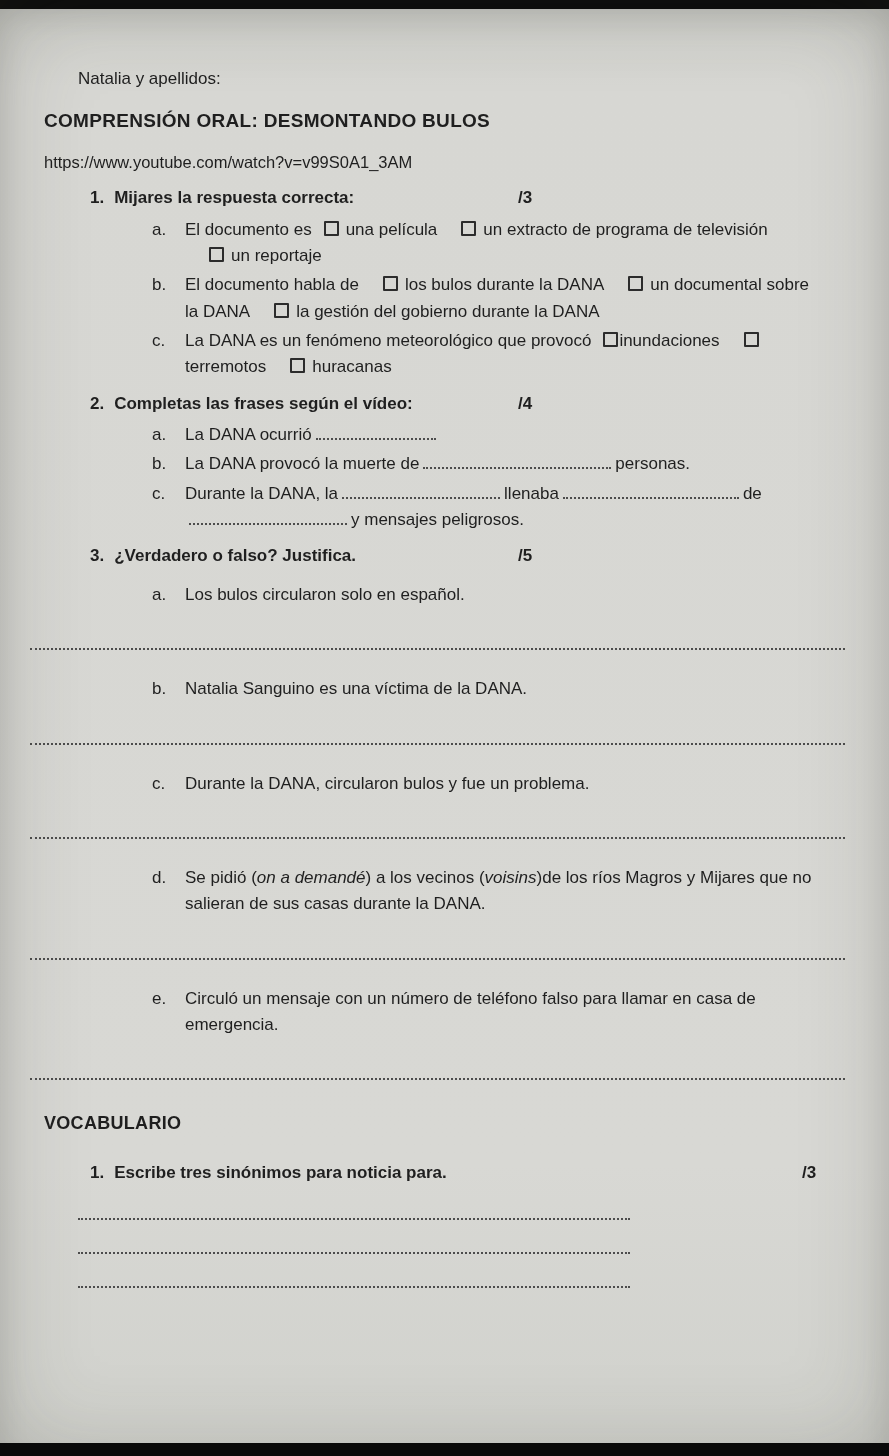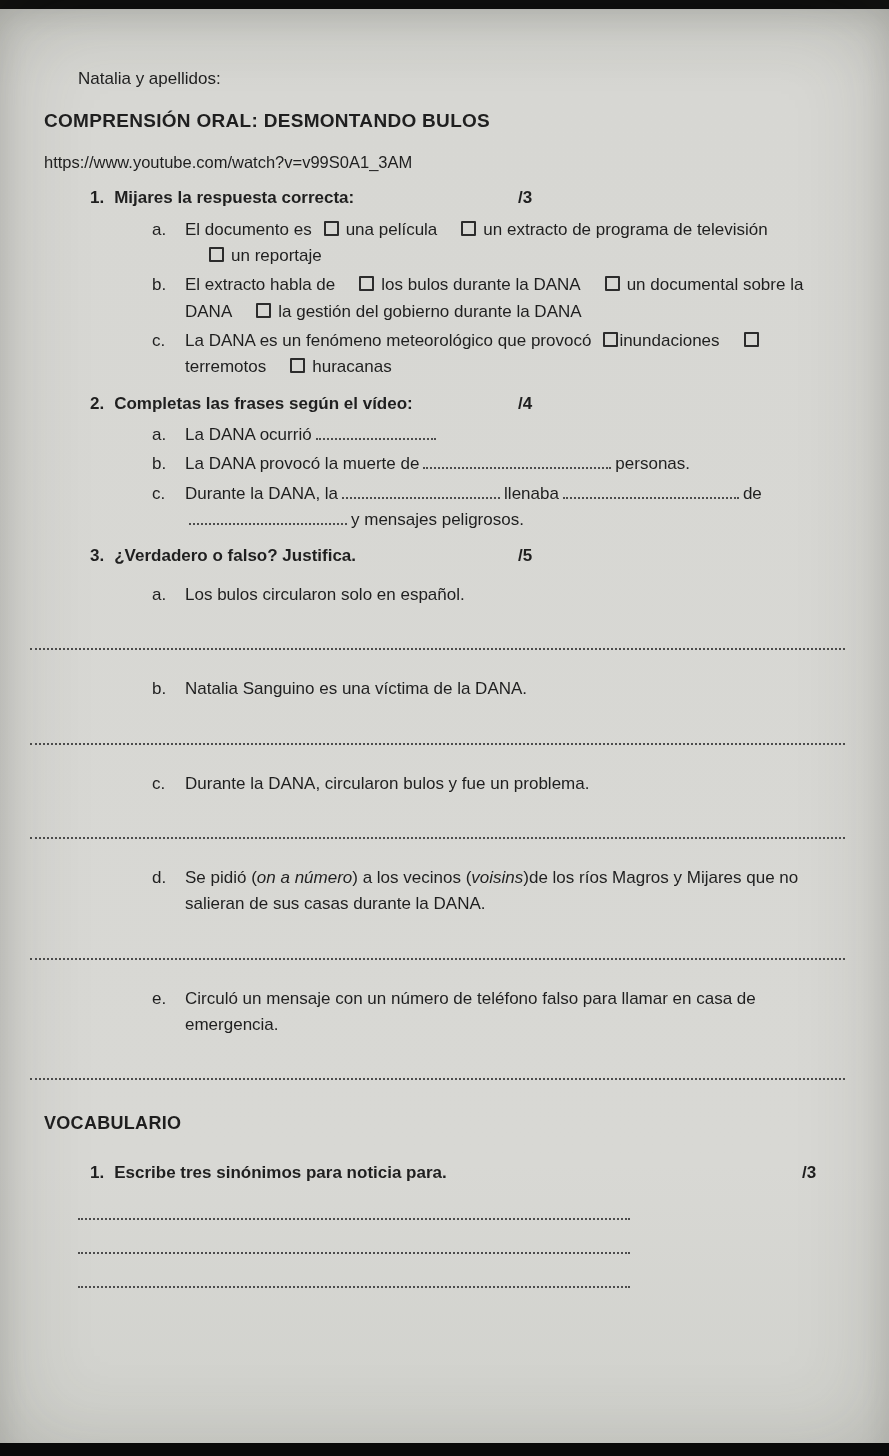--- a/index.html
+++ b/index.html
@@ -57,21 +57,21 @@
       <span class="score">/3</span>
     </div>
 
     <div class="item">
       <span class="letter">a.</span>
       <div class="item-body"><span>El documento es</span><span class="cb"></span><span>una película</span><span class="cb gap"></span><span>un extracto de programa de televisión</span><span class="cb gap"></span><span>un reportaje</span></div>
     </div>
 
     <div class="item">
       <span class="letter">b.</span>
-      <div class="item-body"><span>El extracto habla de</span><span class="cb gap"></span><span>los bulos durante la DANA</span><span class="cb gap"></span><span>un documental sobre la DANA</span><span class="cb gap"></span><span>la gestión del gobierno durante la DANA</span></div>
+      <div class="item-body"><span>El documento habla de</span><span class="cb gap"></span><span>los bulos durante la DANA</span><span class="cb gap"></span><span>un documental sobre la DANA</span><span class="cb gap"></span><span>la gestión del gobierno durante la DANA</span></div>
     </div>
 
     <div class="item">
       <span class="letter">c.</span>
       <div class="item-body"><span>La DANA es un fenómeno meteorológico que provocó</span><span class="cb tight"></span><span>inundaciones</span><span class="cb gap"></span><span>terremotos</span><span class="cb gap"></span><span>huracanas</span></div>
     </div>
   </div>
 
   <div class="q">
     <div class="q-head">
@@ -114,21 +114,21 @@
     <div class="dotline"></div>
 
     <div class="item stmt">
       <span class="letter">c.</span>
       <div class="item-body">Durante la DANA, circularon bulos y fue un problema.</div>
     </div>
     <div class="dotline"></div>
 
     <div class="item stmt">
       <span class="letter">d.</span>
-      <div class="item-body"><span>Se pidió (</span><span class="it">on a número</span><span>) a los vecinos (</span><span class="it">voisins</span><span>)de los ríos Magros y Mijares que no salieran de sus casas durante la DANA.</span></div>
+      <div class="item-body"><span>Se pidió (</span><span class="it">on a demandé</span><span>) a los vecinos (</span><span class="it">voisins</span><span>)de los ríos Magros y Mijares que no salieran de sus casas durante la DANA.</span></div>
     </div>
     <div class="dotline"></div>
 
     <div class="item stmt">
       <span class="letter">e.</span>
       <div class="item-body">Circuló un mensaje con un número de teléfono falso para llamar en casa de emergencia.</div>
     </div>
     <div class="dotline"></div>
   </div>
 

